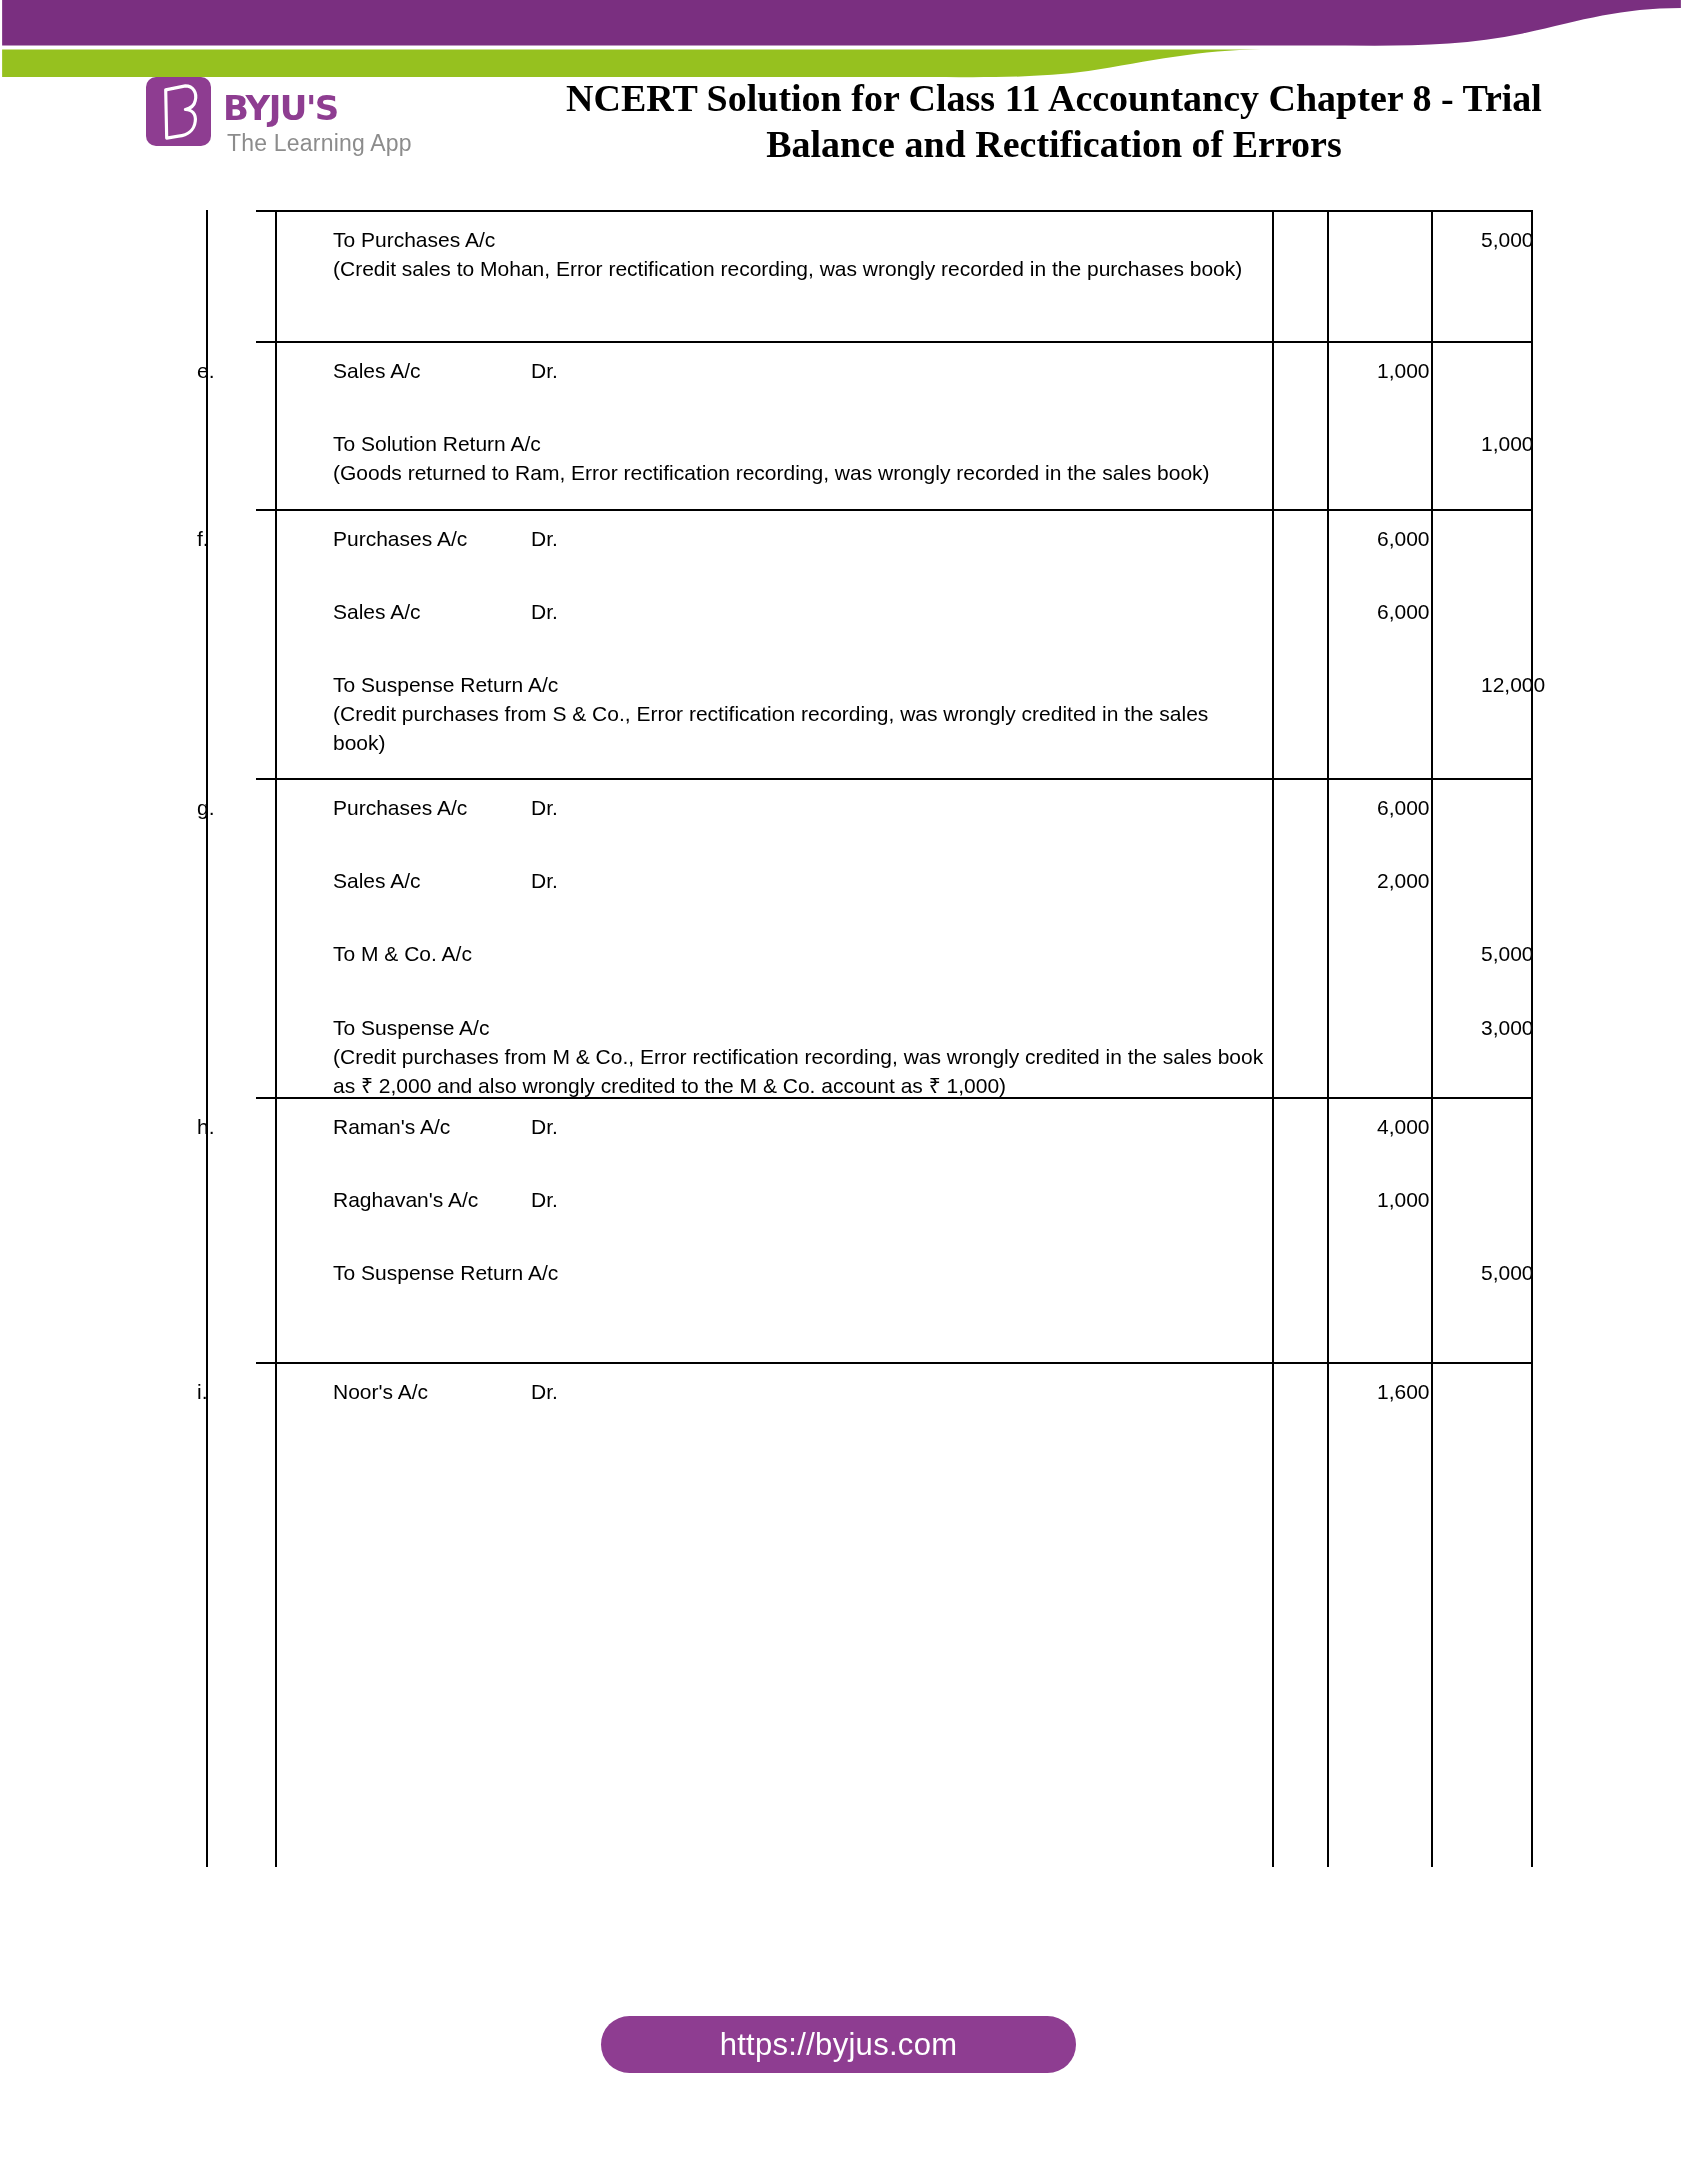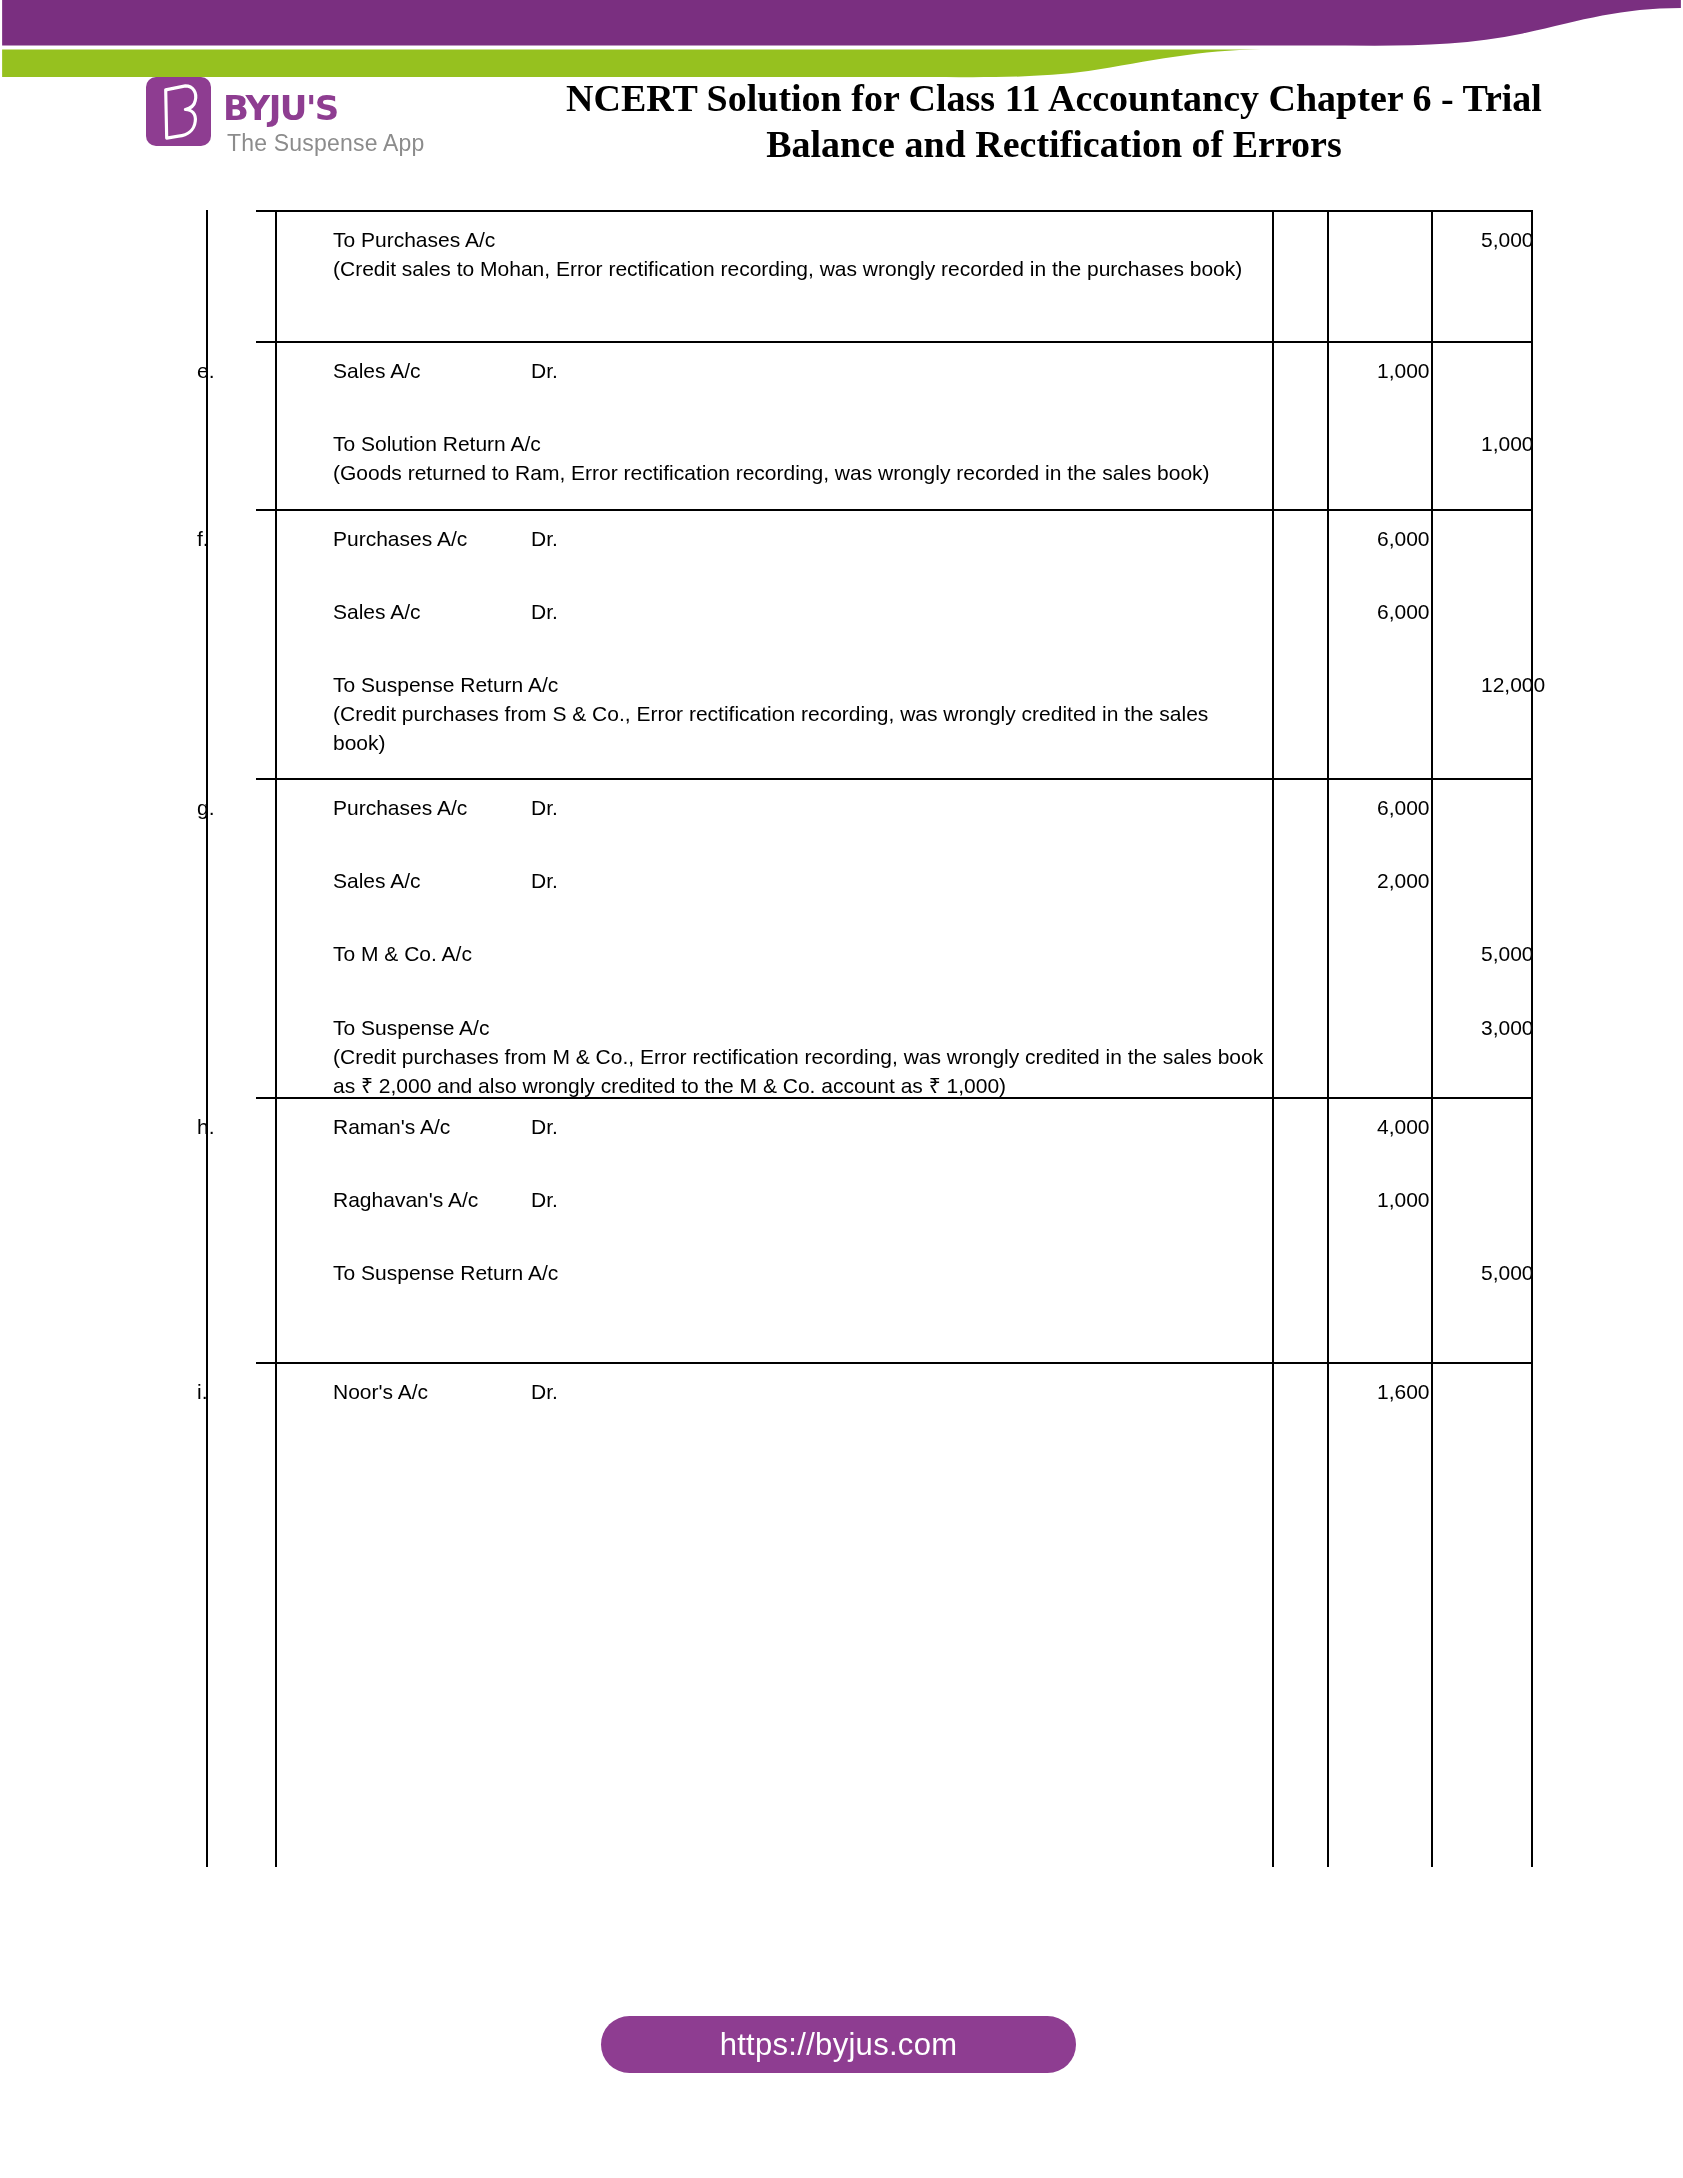--- a/index.html
+++ b/index.html
@@ -168,25 +168,25 @@
   </svg>
 </div>
 
 <div class="logo">
   <div class="logo-mark">
     <svg width="65" height="69" viewBox="0 0 66 70" xmlns="http://www.w3.org/2000/svg">
       <path d="M20 13 L40 9 C48 9 52 16 50 24 C49 29 45 32 40 33 C47 33 51 38 50 45 C49 54 42 59 33 60 L21 62 Z" fill="none" stroke="#ffffff" stroke-width="3.2" stroke-linejoin="round"></path>
     </svg>
   </div>
   <div class="logo-word">BYJU'S</div>
-  <div class="logo-sub">The Suspense App</div>
+  <div class="logo-sub">The Learning App</div>
 </div>
 
 <div class="page-title">
-  <div>NCERT Solution for Class 11 Accountancy Chapter 6 - Trial</div>
+  <div>NCERT Solution for Class 11 Accountancy Chapter 8 - Trial</div>
   <div>Balance and Rectification of Errors</div>
 </div>
 
 <div class="journal" id="journal">
   <div class="vline v-particulars"></div>
   <div class="vline v-lf"></div>
   <div class="vline v-debit"></div>
   <div class="vline v-credit"></div>
 <div class="jrow" style="height: 131px;">
       <div class="entry" style="top: 14px;">

